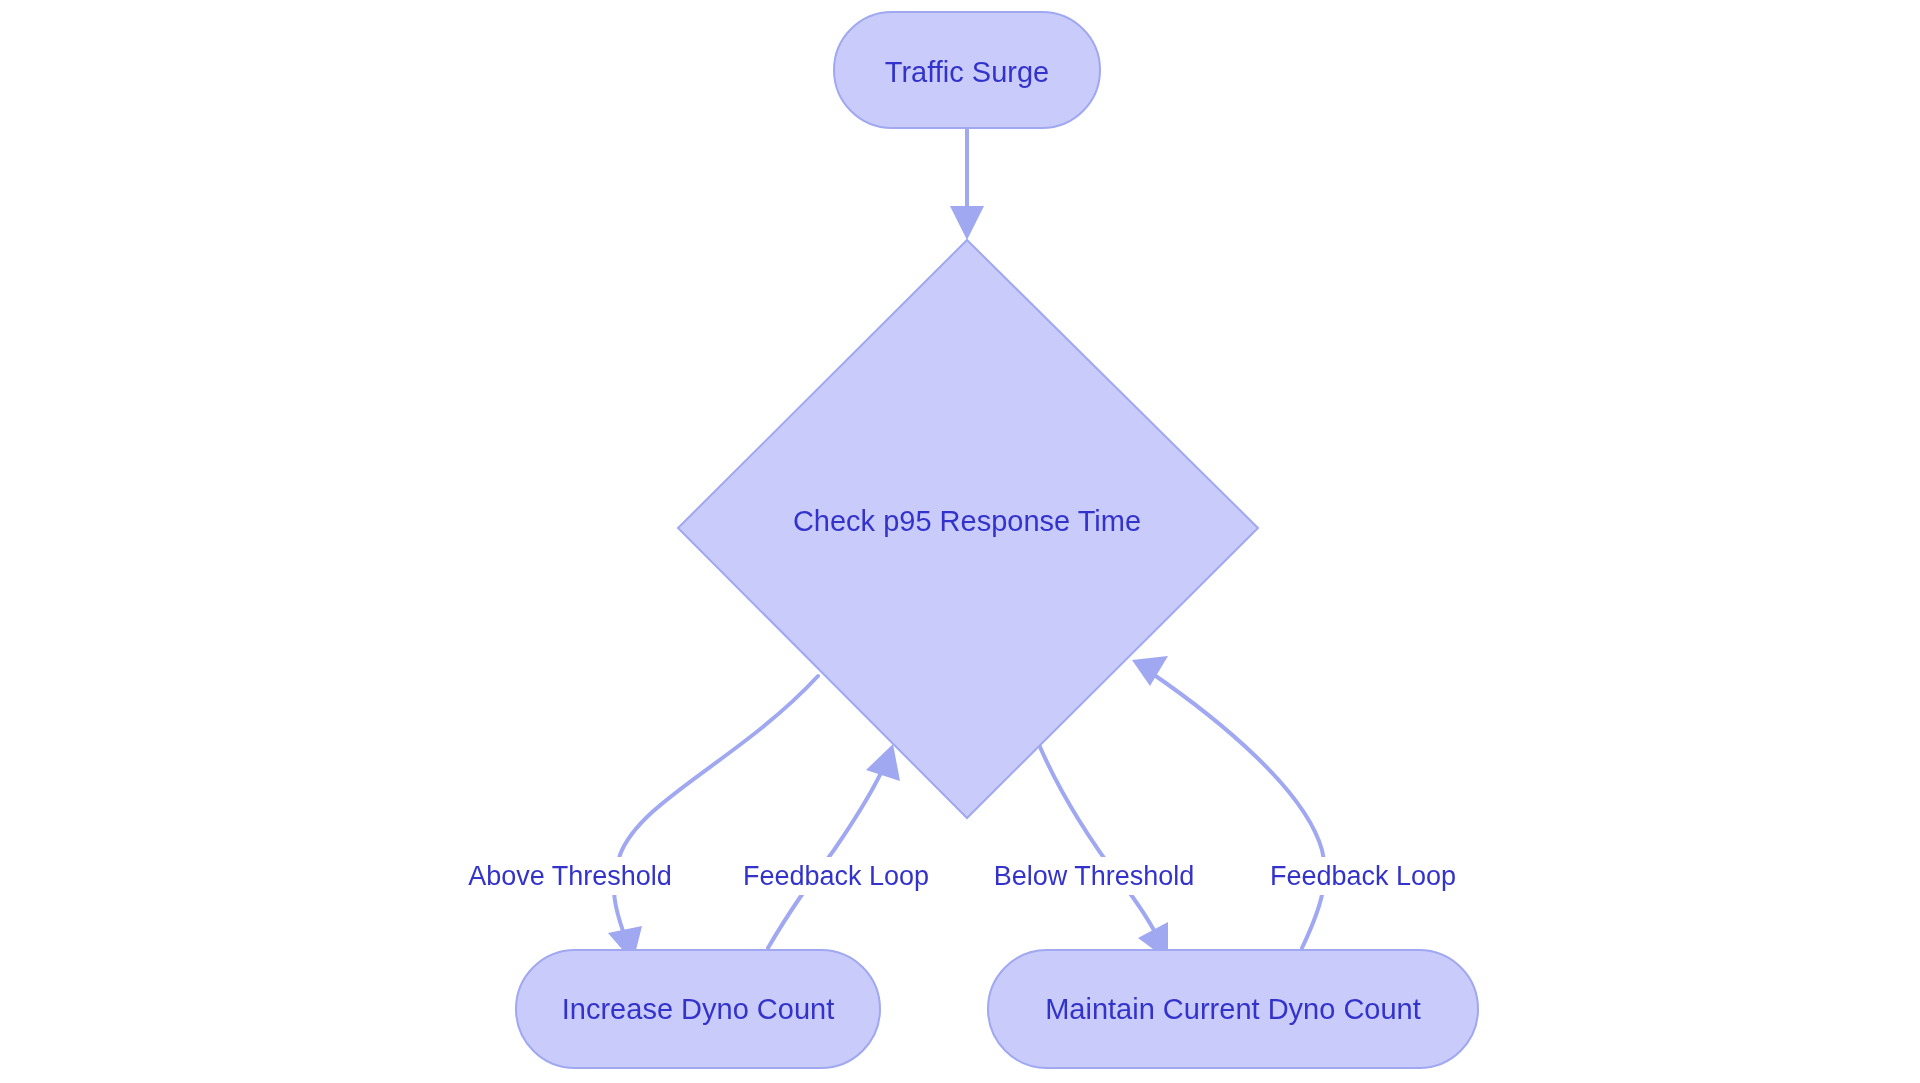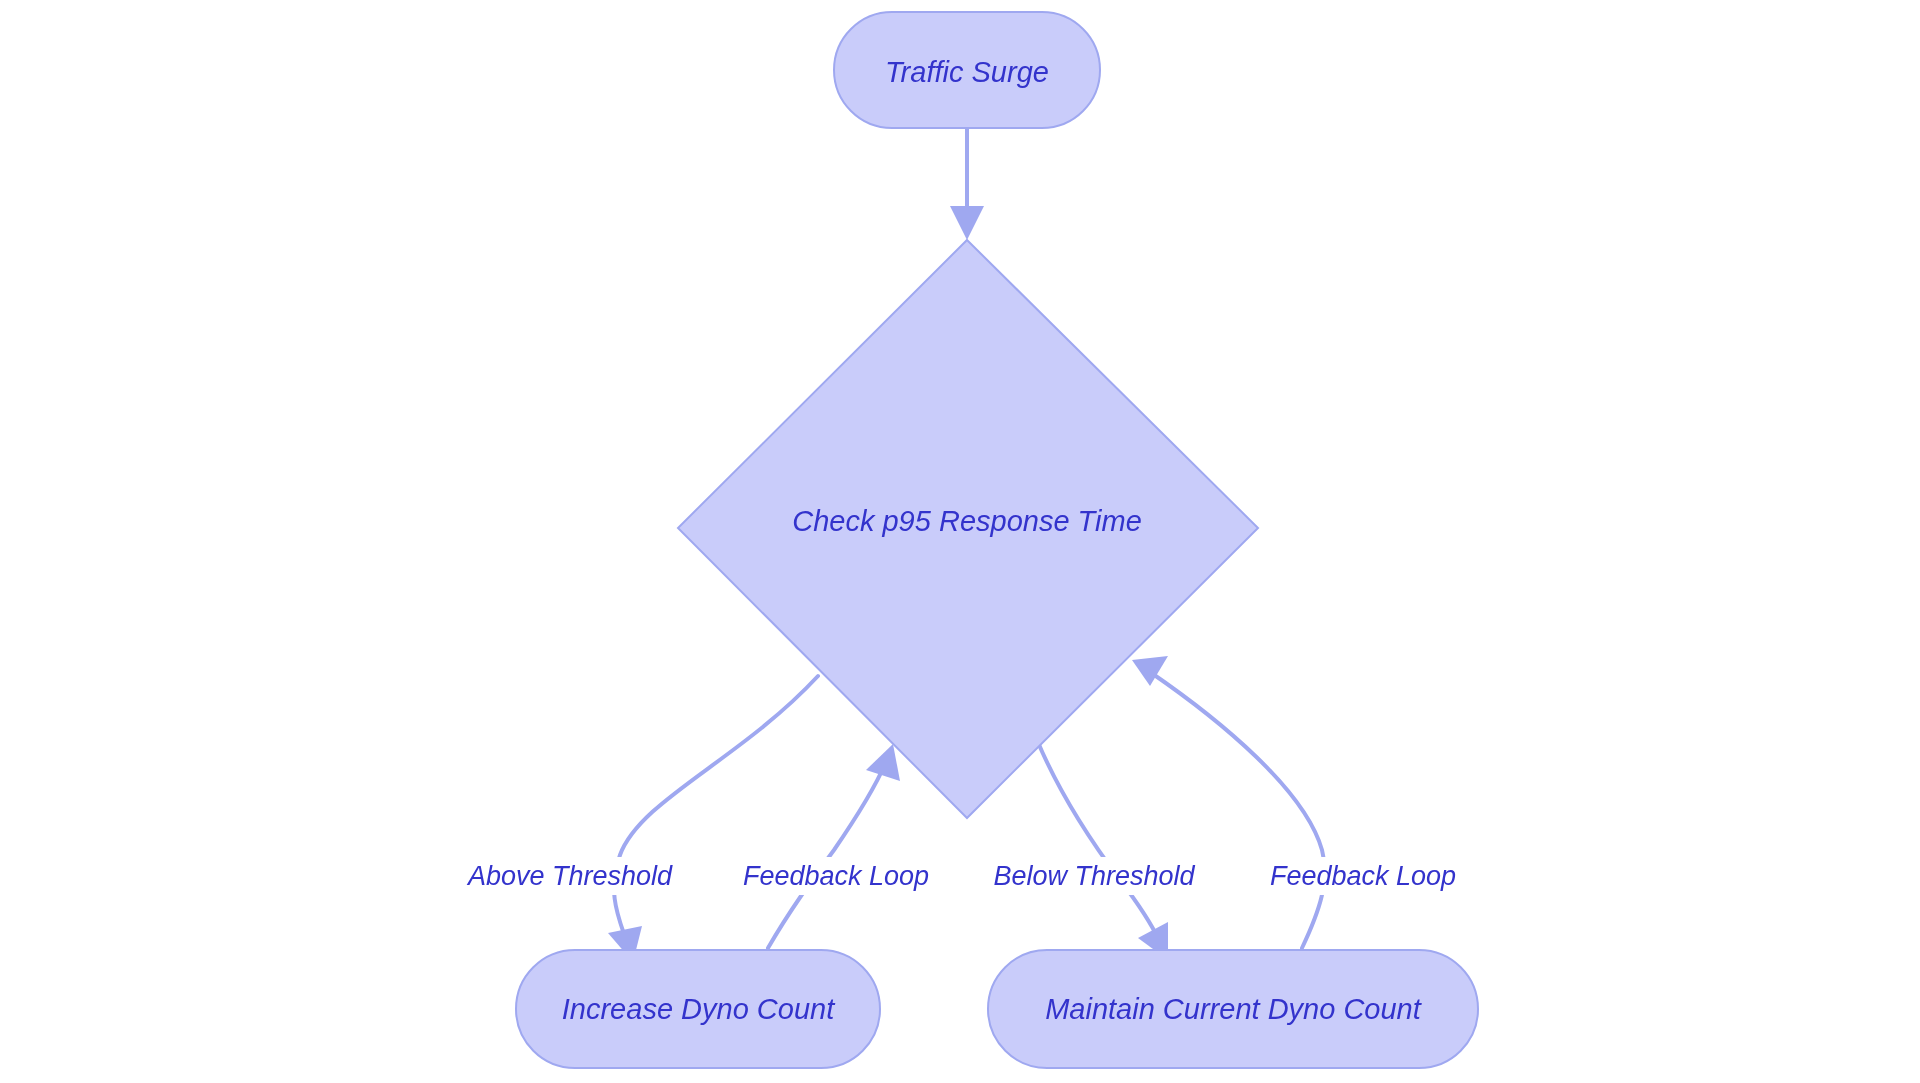--- a/index.html
+++ b/index.html
@@ -12,21 +12,20 @@
     width: 1920px;
     height: 1083px;
     overflow: hidden;
     font-family: "Liberation Sans", sans-serif;
   }
   #flowchart-root {
     position: relative;
     width: 1920px;
     height: 1083px;
     background: #ffffff;
-    font-style: italic;
   }
   svg#diagram-svg {
     position: absolute;
     top: 0;
     left: 0;
     width: 1920px;
     height: 1083px;
     display: block;
   }
   .node-shape {

